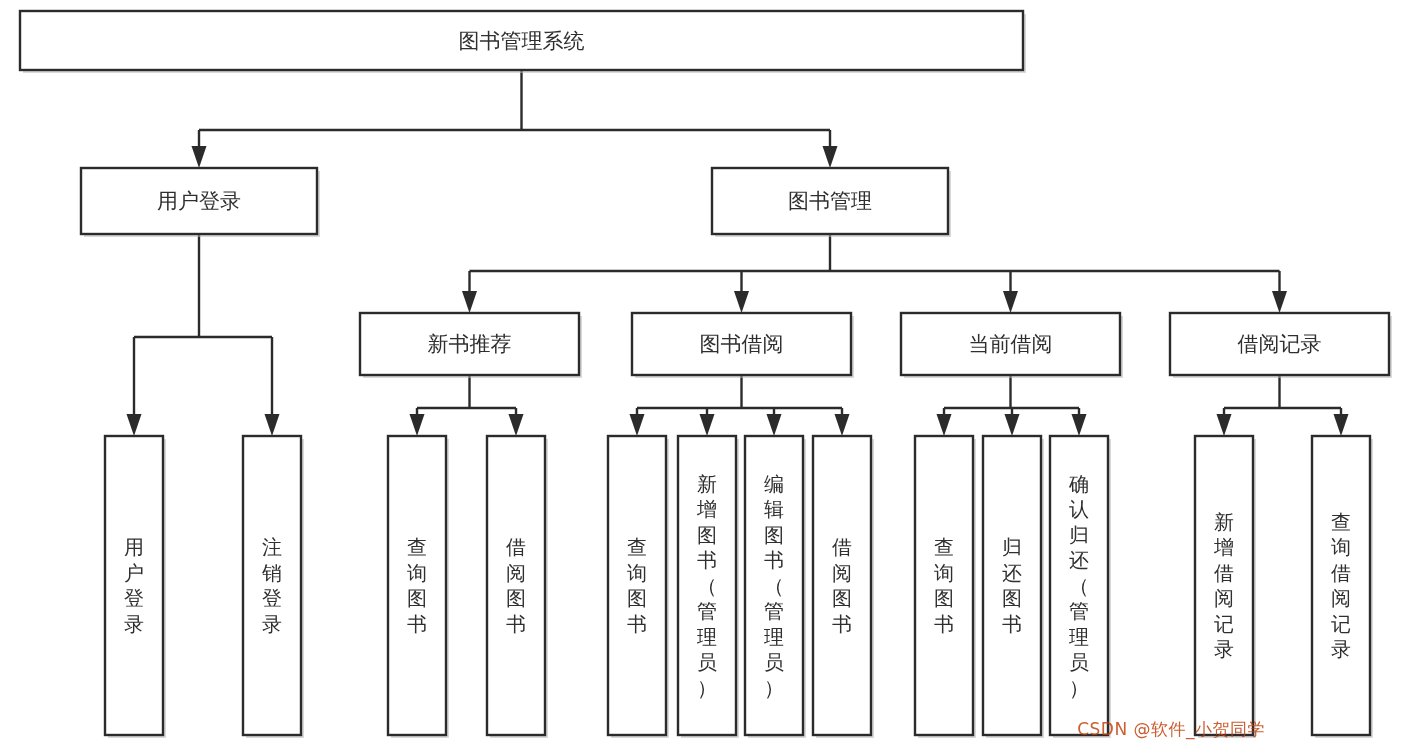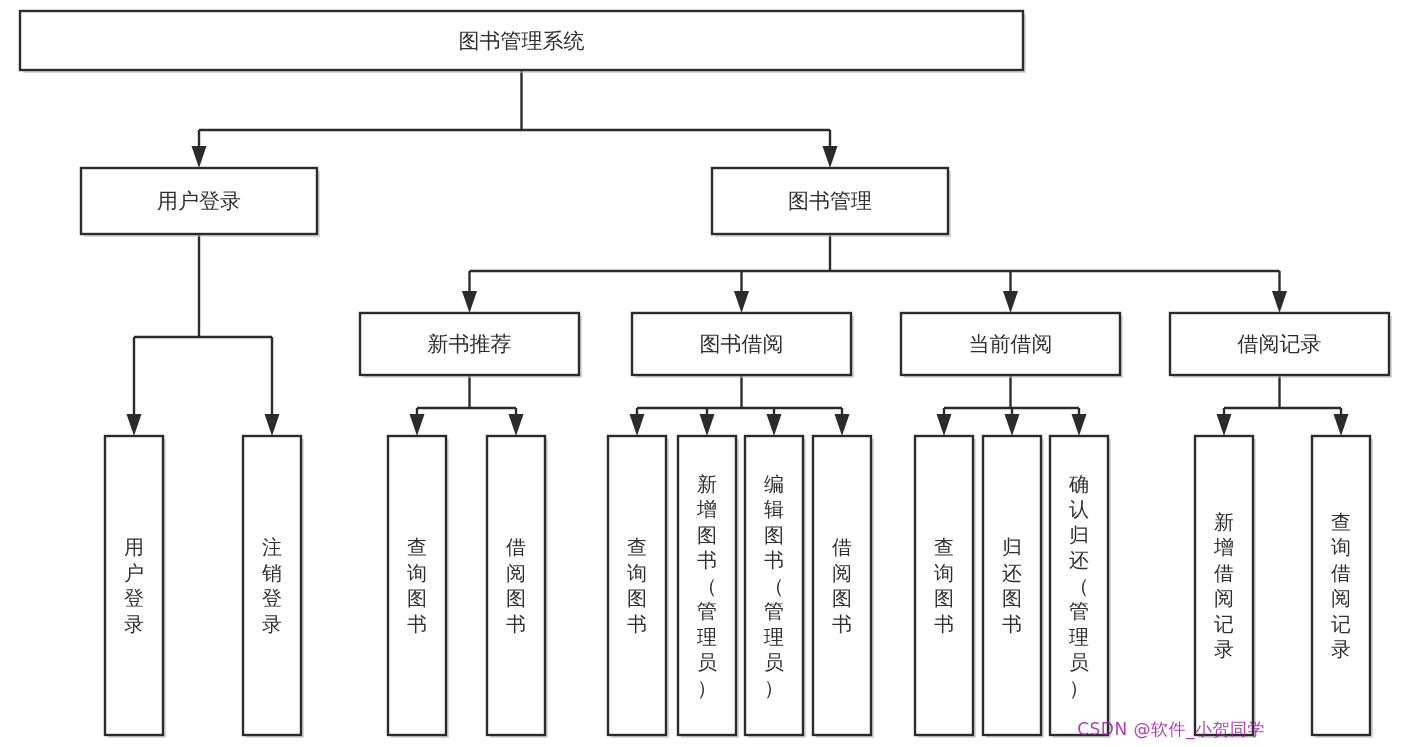--- a/index.html
+++ b/index.html
@@ -55,21 +55,21 @@
     fill: #2f2f2f;
     font-size: 20px;
     text-anchor: middle;
   }
   .watermark {
     position: absolute;
     right: 8px;
     bottom: 6px;
     font-family: "DejaVu Sans", "Liberation Sans", sans-serif;
     font-size: 17px;
-    color: #a21caf;
+    color: #c2410c;
     opacity: 0.85;
     letter-spacing: 0.5px;
     white-space: nowrap;
     pointer-events: none;
   }
 </style>
 </head>
 <body>
 
 <div id="diagram-root">

